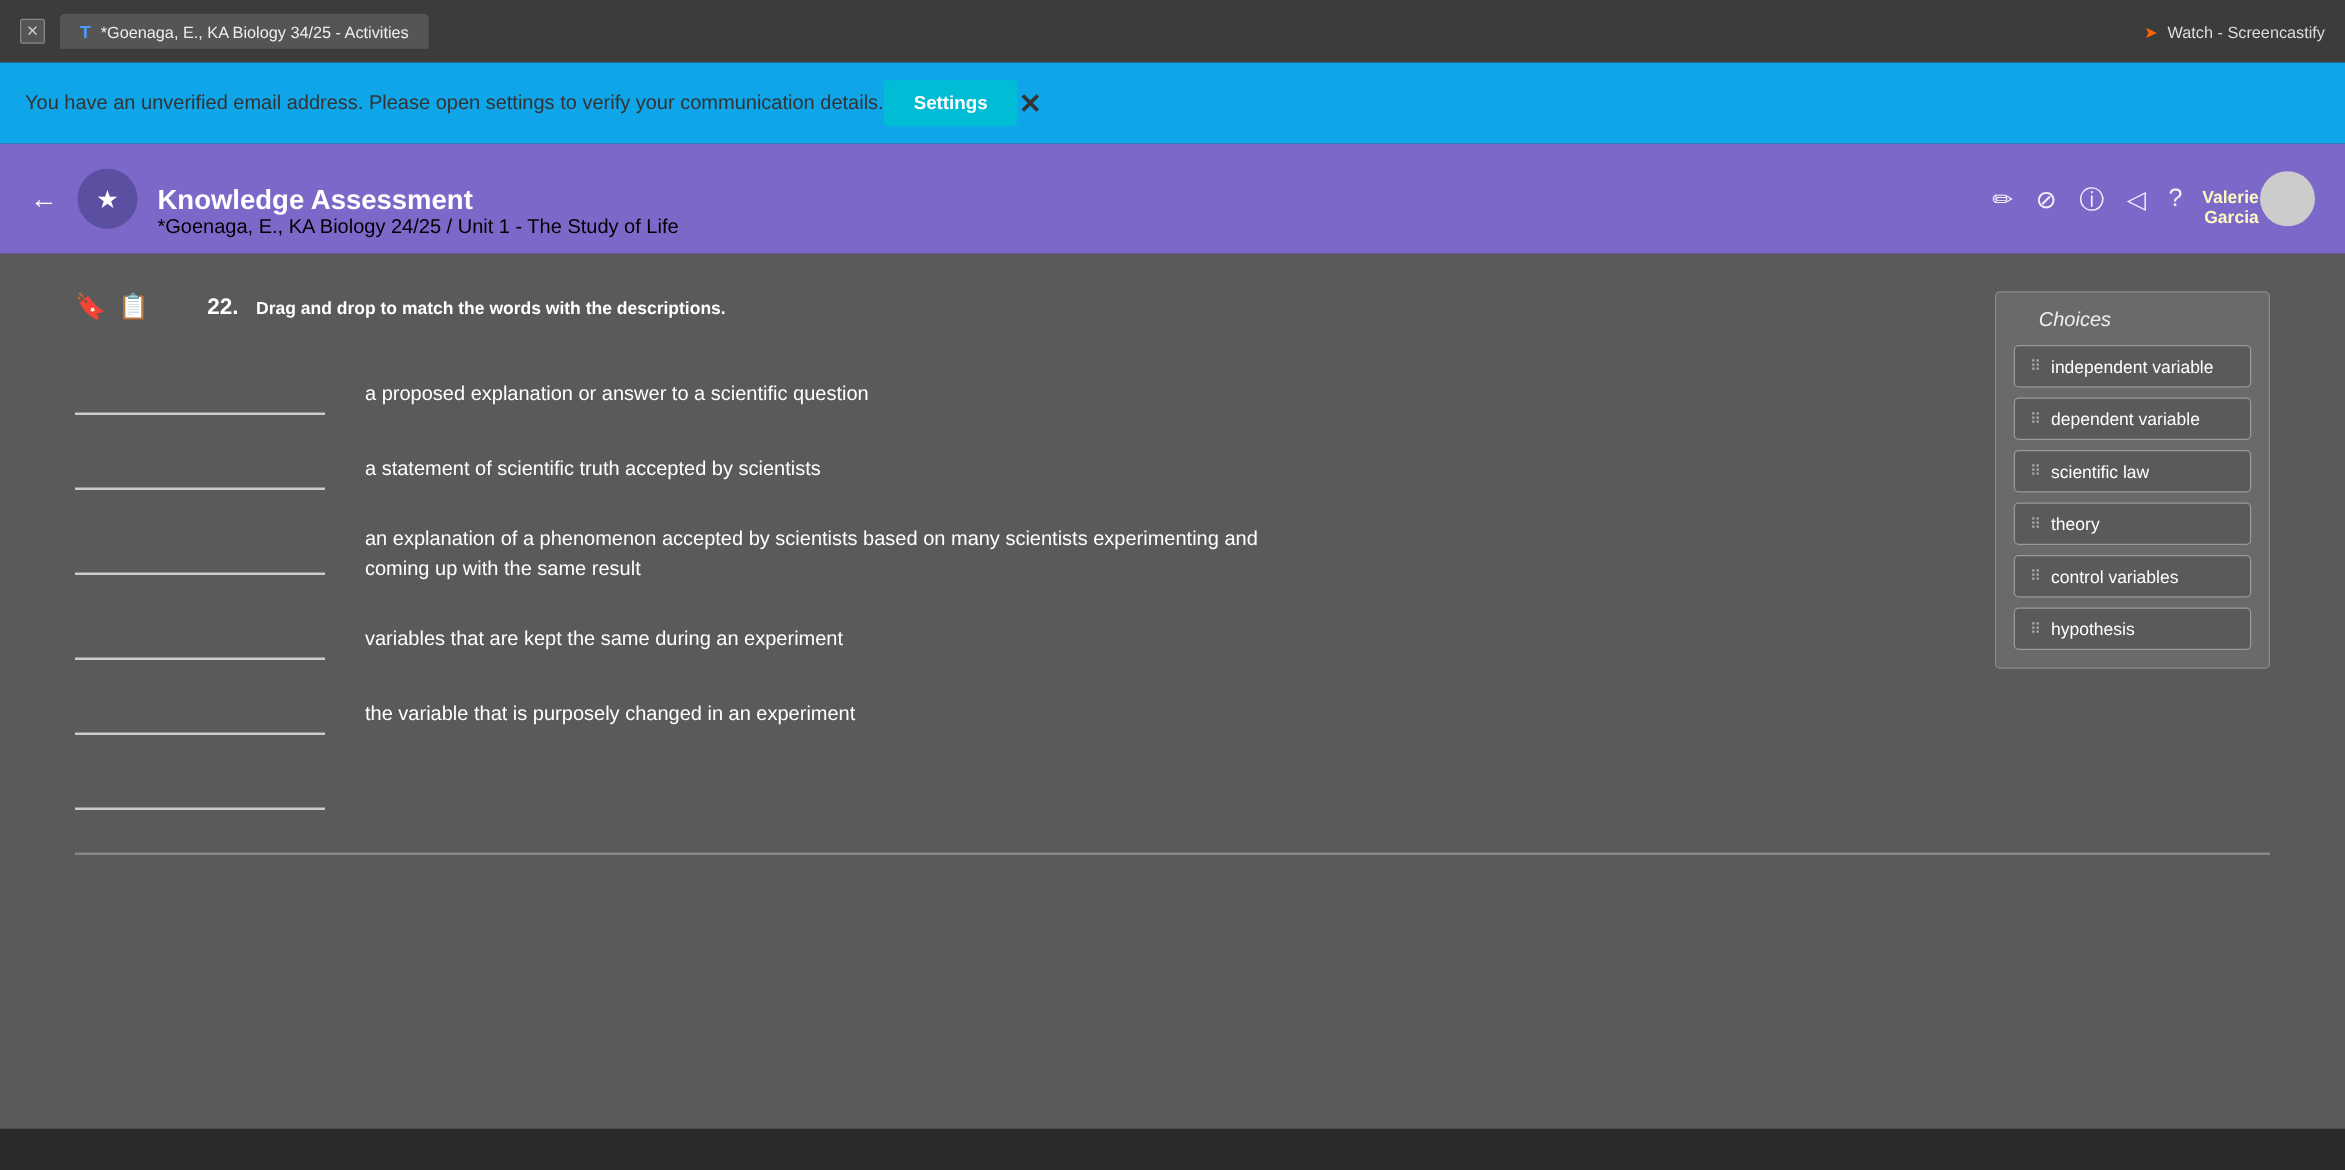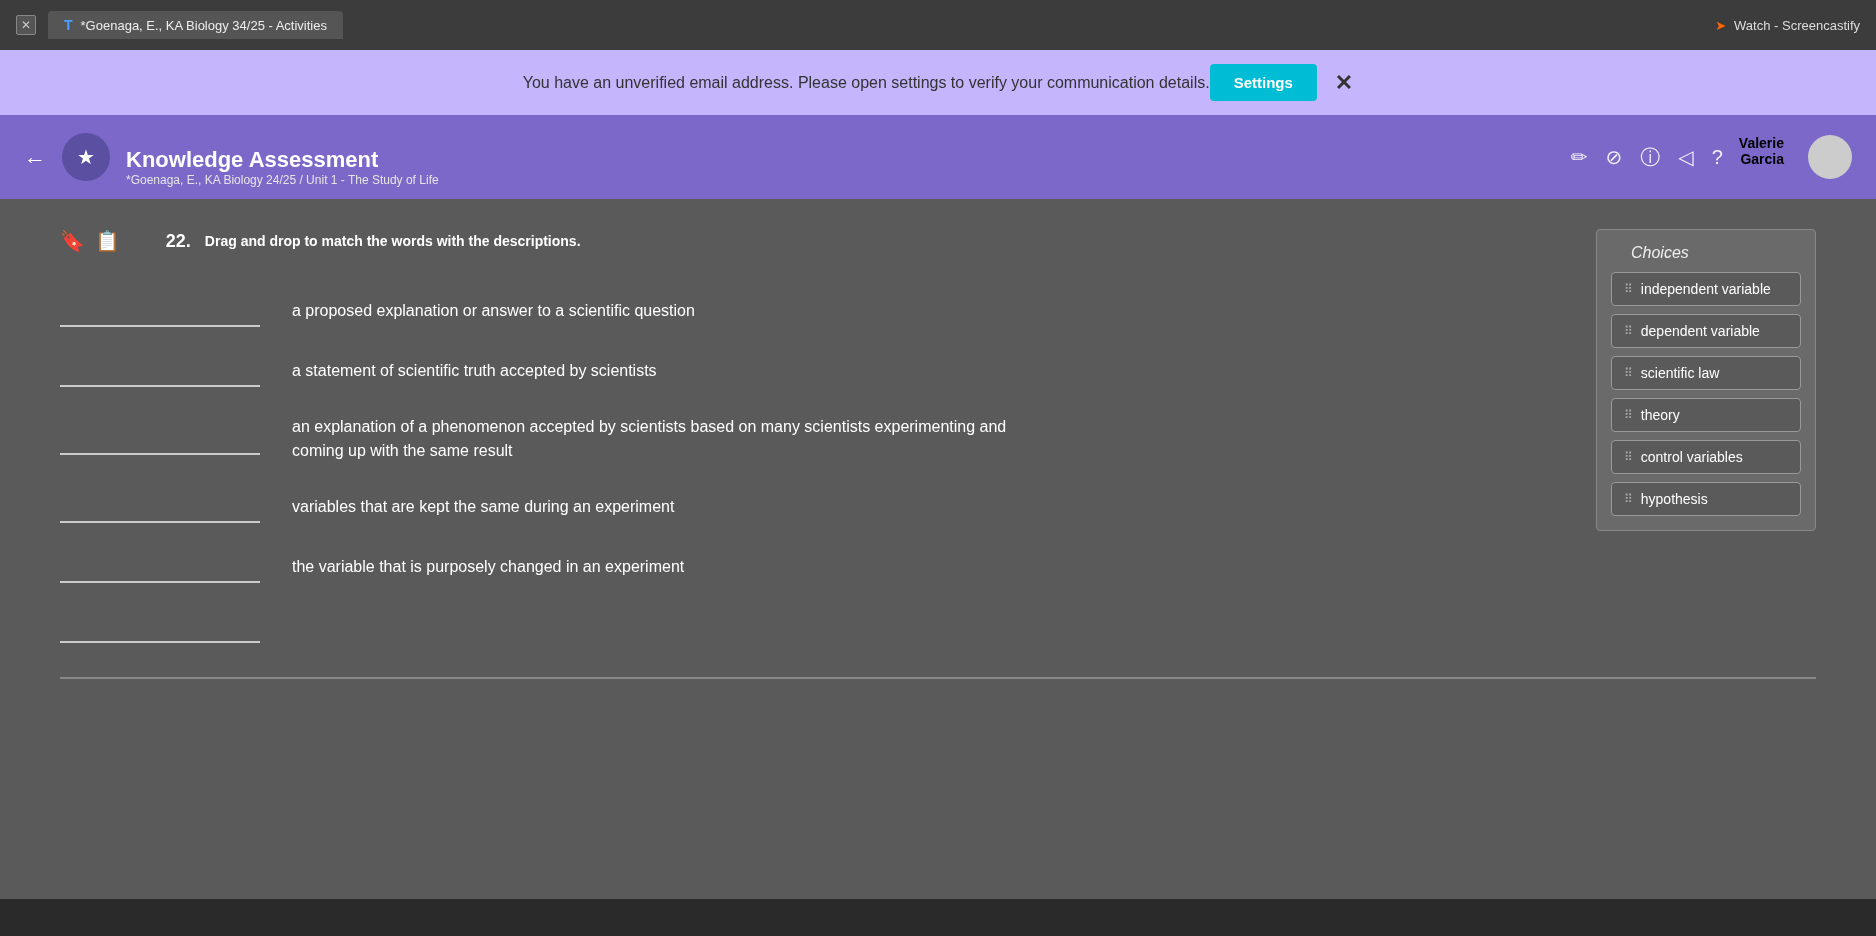--- a/index.html
+++ b/index.html
@@ -61,34 +61,34 @@
       gap: 8px;
       color: #ddd;
       font-size: 13px;
     }
     .screencastify-arrow {
       color: #ff6600;
     }
 
     
     .notification-banner {
-      background: #c4b5fd;
+      background: #0ea5e9;
       padding: 14px 20px;
       display: flex;
       align-items: center;
-      justify-content: center;
+      justify-content: flex-start;
     }
     .notification-text {
       color: #333;
       font-size: 16px;
     }
     .notification-actions {
       display: flex;
       align-items: center;
-      gap: 18px;
+      gap: 1px;
     }
     .settings-btn {
       background: #00bcd4;
       color: white;
       border: none;
       padding: 10px 24px;
       font-size: 15px;
       font-weight: bold;
       border-radius: 4px;
       cursor: pointer;
@@ -122,39 +122,39 @@
       color: white;
       font-size: 20px;
     }
     .app-title-area { flex: 1; margin-top: 20px; }
     .app-title {
       color: white;
       font-size: 22px;
       font-weight: bold;
     }
     .app-subtitle {
-      color: #e5e5e5;
-      font-size: 12px;
+      color: #000000;
+      font-size: 16px;
     }
     .header-icons {
       display: flex;
       align-items: center;
       gap: 18px;
     }
     .header-icon {
       color: white;
       font-size: 20px;
       cursor: pointer;
       opacity: 0.9;
     }
     .header-user {
       display: flex;
-      align-items: flex-start;
-      gap: 24px;
-      color: #000000;
+      align-items: flex-end;
+      gap: 1px;
+      color: #fef9c3;
       font-size: 14px;
       font-weight: bold;
     }
     .user-avatar {
       width: 44px; height: 44px;
       background: #ccc;
       border-radius: 50%;
       overflow: hidden;
     }
     .saved-status {

